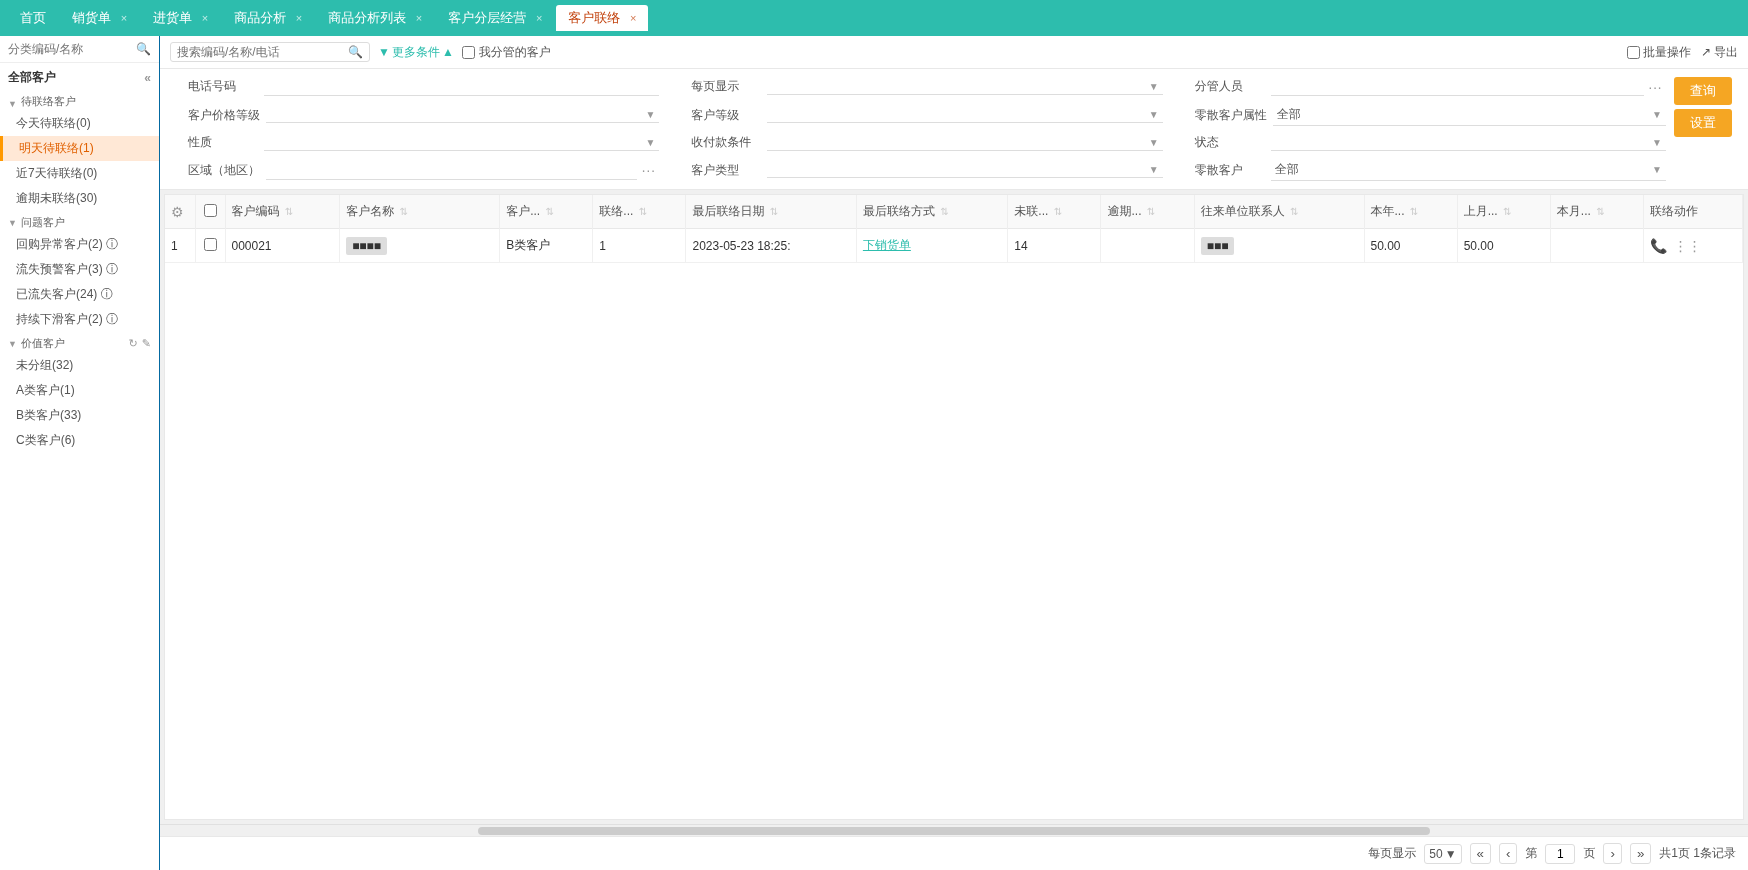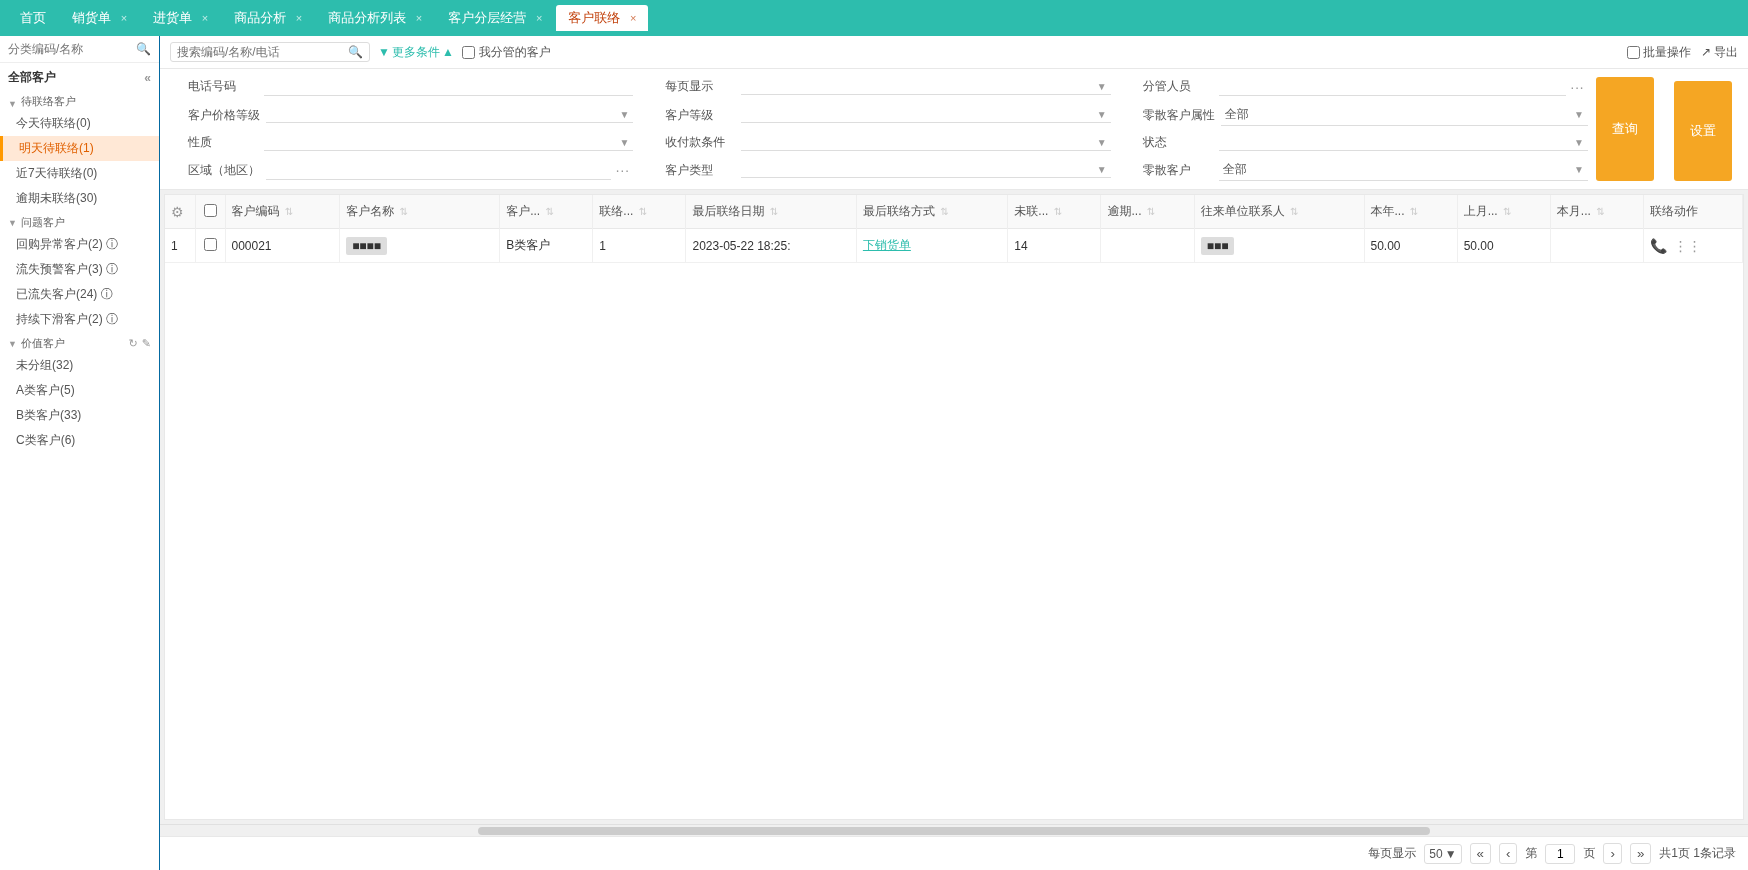--- a/index.html
+++ b/index.html
@@ -197,22 +197,22 @@
       color: #fff;
       border: none;
       padding: 5px 16px;
       border-radius: 3px;
       cursor: pointer;
       font-size: 13px;
       margin-top: 4px;
     }
     .query-settings {
       display: flex;
-      flex-direction: row;
-      gap: 20px;
+      flex-direction: column;
+      gap: 0;
       margin-left: 8px;
     }
     .filter-dots { color: #999; font-size: 14px; cursor: pointer; padding: 0 4px; }
 
     
     .table-area {
       flex: 1;
       background: #fff;
       overflow: auto;
       margin: 4px;
@@ -333,21 +333,21 @@
     <div class="sidebar-item">持续下滑客户(2) ⓘ</div>
 
     <div class="sidebar-subsection">
       <span>价值客户</span>
       <span style="margin-left:auto; display:flex; gap:4px;">
         <span style="cursor:pointer; color:#999;">↻</span>
         <span style="cursor:pointer; color:#999;">✎</span>
       </span>
     </div>
     <div class="sidebar-item">未分组(32)</div>
-    <div class="sidebar-item">A类客户(5)</div>
+    <div class="sidebar-item">A类客户(1)</div>
     <div class="sidebar-item">B类客户(33)</div>
     <div class="sidebar-item">C类客户(6)</div>
   </div>
 
   <div class="content-area">
 
     <div class="filter-bar">
       <div class="filter-search-box">
         <input type="text" placeholder="搜索编码/名称/电话" style="">
         <span style="color:#ccc;">🔍</span>
@@ -552,21 +552,21 @@
               <input type="checkbox" style="">
             </td>
             <td>
               <span>000021</span>
             </td>
             <td>
               <span style="background:#ddd; padding:2px 6px; border-radius:2px;">■■■■</span>
             </td>
             <td>B类客户</td>
             <td>1</td>
-            <td>2023-05-22 18:25:</td>
+            <td>2023-05-23 18:25:</td>
             <td>
               <span class="td-link">下销货单</span>
             </td>
             <td>14</td>
             <td></td>
             <td>
               <span style="background:#ddd; padding:2px 6px; border-radius:2px;">■■■</span>
             </td>
             <td>50.00</td>
             <td>50.00</td>

